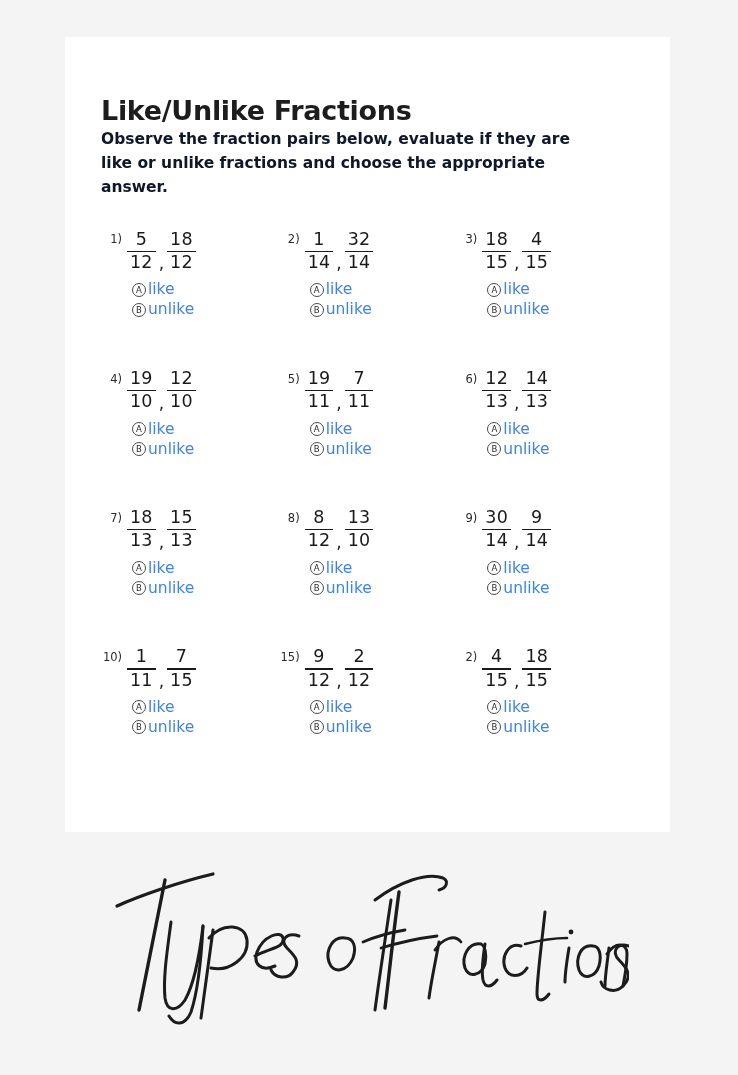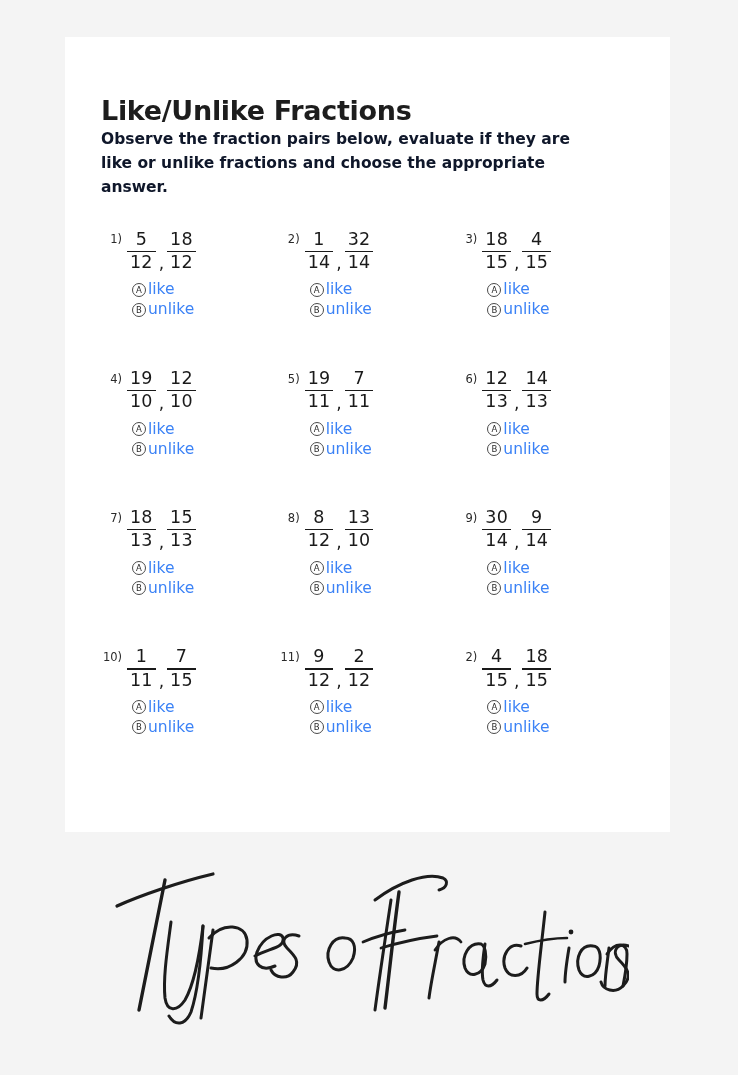--- a/index.html
+++ b/index.html
@@ -445,21 +445,21 @@
           <span class="option-label">like</span>
         </div>
         <div class="option">
           <span class="option-marker">B</span>
           <span class="option-label">unlike</span>
         </div>
       </div>
     </div>
   </div>
         <div class="problem">
-    <div class="problem-number">11)</div>
+    <div class="problem-number">15)</div>
     <div class="problem-body">
       <div class="fraction-pair">
         <span class="fraction">
           <span class="numer">9</span>
           <span class="bar"></span>
           <span class="denom">12</span>
         </span>
         <span class="pair-separator">,</span>
         <span class="fraction">
           <span class="numer">2</span>

